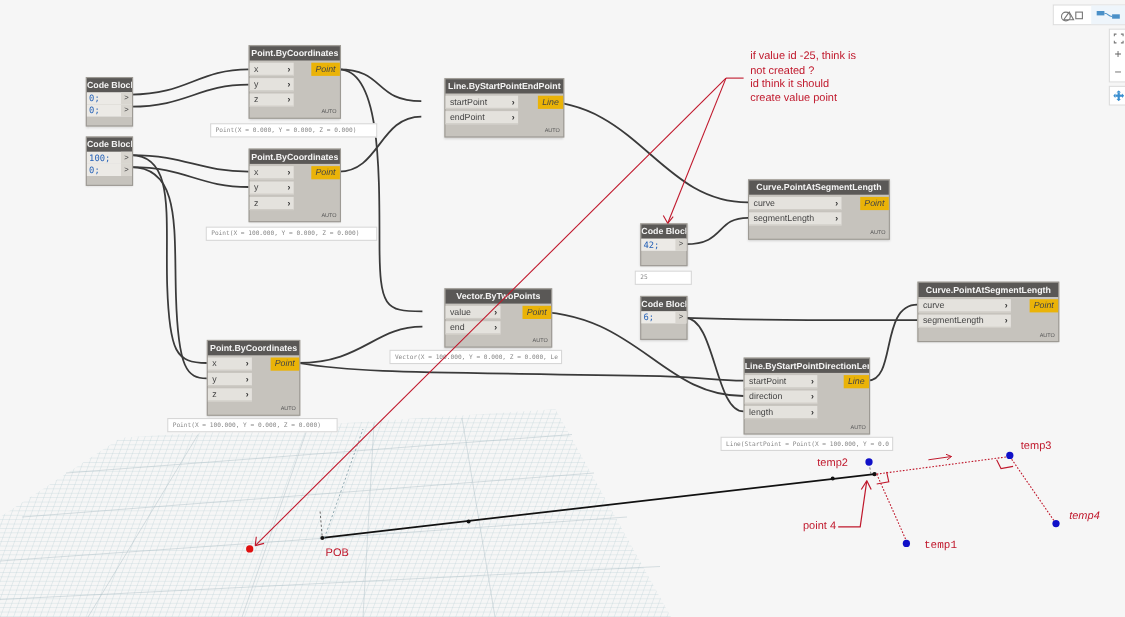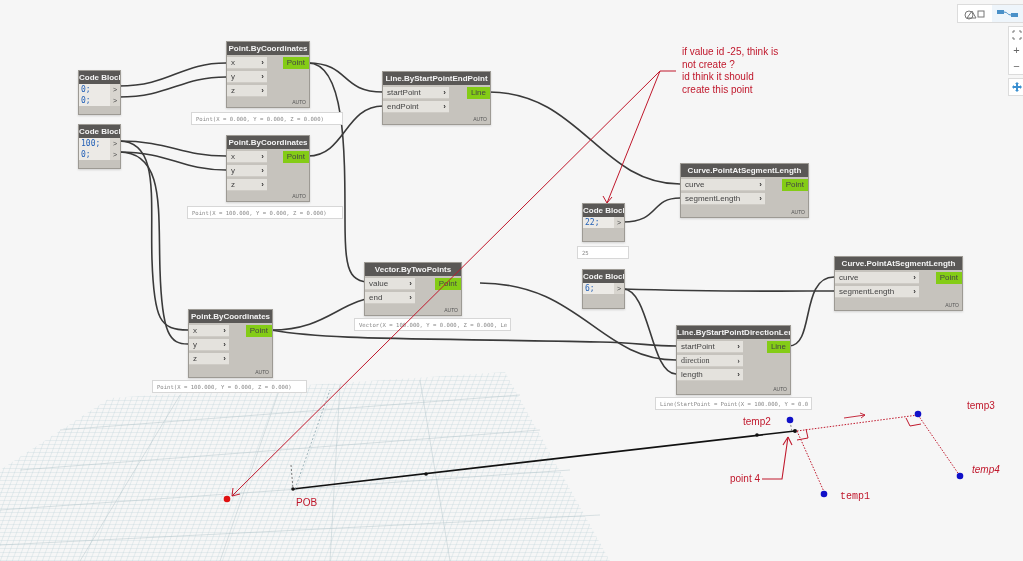--- a/index.html
+++ b/index.html
@@ -25,21 +25,21 @@
   }
   .node .body { position: relative; }
   .port-in {
     position: absolute; left: 0; height: 12px; line-height: 12px;
     background: #e4e2dd; padding-left: 4px; box-sizing: border-box;
     border-bottom: 1px solid #cfccc6; color: #444;
   }
   .port-in .chev { position: absolute; right: 3px; top: 0; font-weight: bold; color: #333; }
   .port-out {
     position: absolute; right: 0; height: 12px; line-height: 12px;
-    background: #84cc16; padding: 0 4px; color: #444; text-align: right;
+    background: #eab308; padding: 0 4px; color: #444; text-align: right; font-style: italic;
   }
   .auto { position: absolute; right: 3px; bottom: 2px; font-size: 5px; color: #555; }
   .cb-line { height: 11px; line-height: 11px; font-family: "DejaVu Sans Mono", monospace; font-size: 8px; color: #2461b7; background: #eceae6; padding-left: 2px; position: relative; }
   .cb-line .out { position: absolute; right: 0; top: 0; width: 10px; text-align: center; color: #444; background: #d8d5cf; font-family: "Liberation Sans", sans-serif; font-size: 7px; }
   .preview {
     position: absolute; z-index: 2;
     background: #ffffff; border: 1px solid #d7d7d7;
     font-family: "DejaVu Sans Mono", monospace; font-size: 5.6px; color: #888;
     height: 13px; line-height: 13px; padding-left: 4px; box-sizing: border-box;
     white-space: nowrap; overflow: hidden;
@@ -193,44 +193,44 @@
     <div class="body">
       <div class="port-in" style="top:2px; width:40px;"><span>x</span><span class="chev">›</span></div>
       <div class="port-in" style="top:16px; width:40px;"><span>y</span><span class="chev">›</span></div>
       <div class="port-in" style="top:30px; width:40px;"><span>z</span><span class="chev">›</span></div>
       <div class="port-out" style="top:2px;">Point</div>
     </div>
     <div class="auto">AUTO</div>
   </div>
   <div class="preview" style="left:152px; top:380px; width:155px;">Point(X = 100.000, Y = 0.000, Z = 0.000)</div>
 
-  <div class="node" style="left:382px; top:71px; width:107px; height:52px;">
+  <div class="node" style="left:404px; top:71px; width:107px; height:52px;">
     <div class="hdr">Line.ByStartPointEndPoint</div>
     <div class="body">
       <div class="port-in" style="top:2px; width:66px;"><span>startPoint</span><span class="chev">›</span></div>
       <div class="port-in" style="top:16px; width:66px;"><span>endPoint</span><span class="chev">›</span></div>
       <div class="port-out" style="top:2px;">Line</div>
     </div>
     <div class="auto">AUTO</div>
   </div>
 
-  <div class="node" style="left:364px; top:262px; width:96px; height:52px;">
+  <div class="node" style="left:404px; top:262px; width:96px; height:52px;">
     <div class="hdr">Vector.ByTwoPoints</div>
     <div class="body">
       <div class="port-in" style="top:2px; width:50px;"><span>value</span><span class="chev">›</span></div>
       <div class="port-in" style="top:16px; width:50px;"><span>end</span><span class="chev">›</span></div>
       <div class="port-out" style="top:2px;">Point</div>
     </div>
     <div class="auto">AUTO</div>
   </div>
   <div class="preview" style="left:354px; top:318px; width:157px;">Vector(X = 100.000, Y = 0.000, Z = 0.000, Le</div>
 
   <div class="node" style="left:582px; top:203px; width:41px; height:37px;">
     <div class="hdr">Code Block</div>
-    <div class="cb-line"><span>22;</span><span class="out">&gt;</span></div>
+    <div class="cb-line"><span>42;</span><span class="out">&gt;</span></div>
   </div>
   <div class="preview" style="left:577px; top:246px; width:52px;">25</div>
 
   <div class="node" style="left:582px; top:269px; width:41px; height:38px;">
     <div class="hdr">Code Block</div>
     <div class="cb-line"><span>6;</span><span class="out">&gt;</span></div>
   </div>
 
   <div class="node" style="left:680px; top:163px; width:127px; height:53px;">
     <div class="hdr">Curve.PointAtSegmentLength</div>
@@ -249,39 +249,39 @@
       <div class="port-in" style="top:16px; width:84px;"><span>segmentLength</span><span class="chev">›</span></div>
       <div class="port-out" style="top:2px;">Point</div>
     </div>
     <div class="auto">AUTO</div>
   </div>
 
   <div class="node" style="left:676px; top:325px; width:113px; height:68px;">
     <div class="hdr">Line.ByStartPointDirectionLength</div>
     <div class="body">
       <div class="port-in" style="top:2px; width:66px;"><span>startPoint</span><span class="chev">›</span></div>
-      <div class="port-in" style="top:16px; width:66px;font-family:Liberation Serif, serif;"><span>direction</span><span class="chev">›</span></div>
+      <div class="port-in" style="top:16px; width:66px;"><span>direction</span><span class="chev">›</span></div>
       <div class="port-in" style="top:30px; width:66px;"><span>length</span><span class="chev">›</span></div>
       <div class="port-out" style="top:2px;">Line</div>
     </div>
     <div class="auto">AUTO</div>
   </div>
   <div class="preview" style="left:655px; top:397px; width:157px;">Line(StartPoint = Point(X = 100.000, Y = 0.0</div>
 
   <div class="annot" style="left:682px; top:46px;">
     <div>if value id -25, think is</div>
-    <div>not create ?</div>
+    <div>not created ?</div>
     <div>id think it should</div>
-    <div>create this point</div>
+    <div>create value point</div>
   </div>
   <div class="vlabel" style="left:296px; top:497px;">POB</div>
   <div class="vlabel" style="left:730px; top:473px;">point 4</div>
   <div class="vlabel" style="left:840px; top:491px;font-family:Liberation Mono, monospace;">temp1</div>
   <div class="vlabel" style="left:743px; top:416px;">temp2</div>
-  <div class="vlabel" style="left:928px; top:400px;margin-left:39px;">temp3</div>
+  <div class="vlabel" style="left:928px; top:400px;">temp3</div>
   <div class="vlabel" style="left:972px; top:464px;font-style:italic;">temp4</div>
 
   <div class="toolbar" style="left:957px; top:4px; width:66px; height:17px;">
     <div class="tbtn" style="left:2px; top:0; width:30px; height:17px;">
       <svg width="24" height="12" viewBox="0 0 24 12">
         <circle cx="6" cy="7" r="4" fill="none" stroke="#777" stroke-width="1"></circle>
         <path d="M4 10 L9 3 L13 10 Z" fill="none" stroke="#777" stroke-width="1"></path>
         <rect x="15" y="3" width="6" height="6" fill="none" stroke="#777" stroke-width="1"></rect>
       </svg>
     </div>

